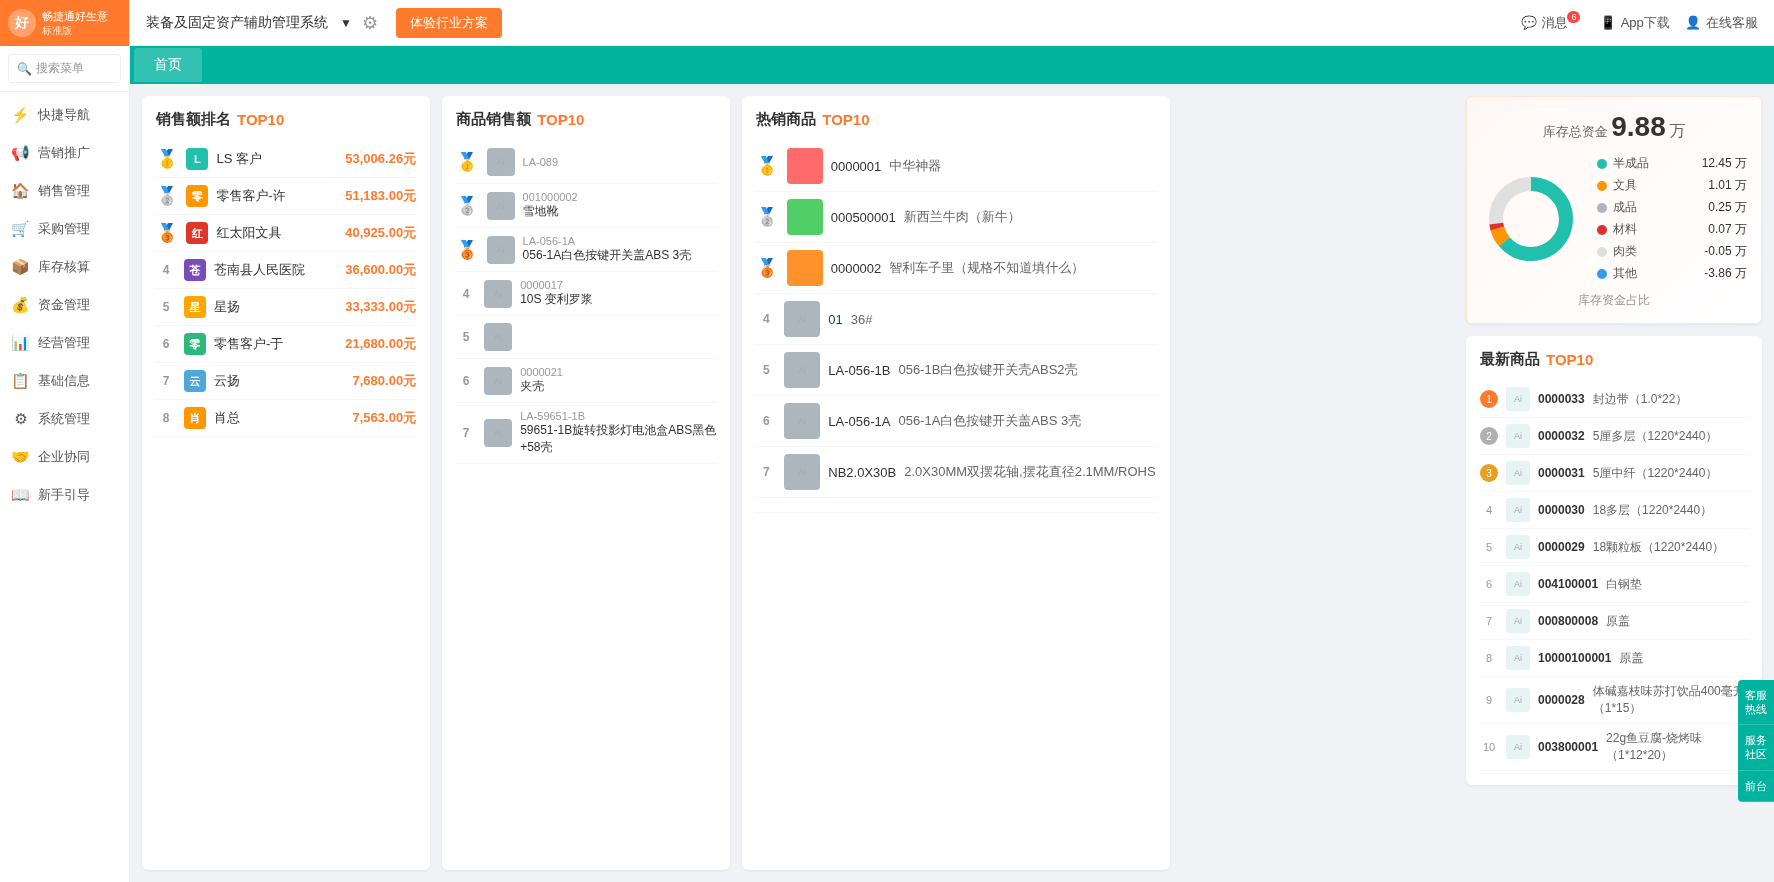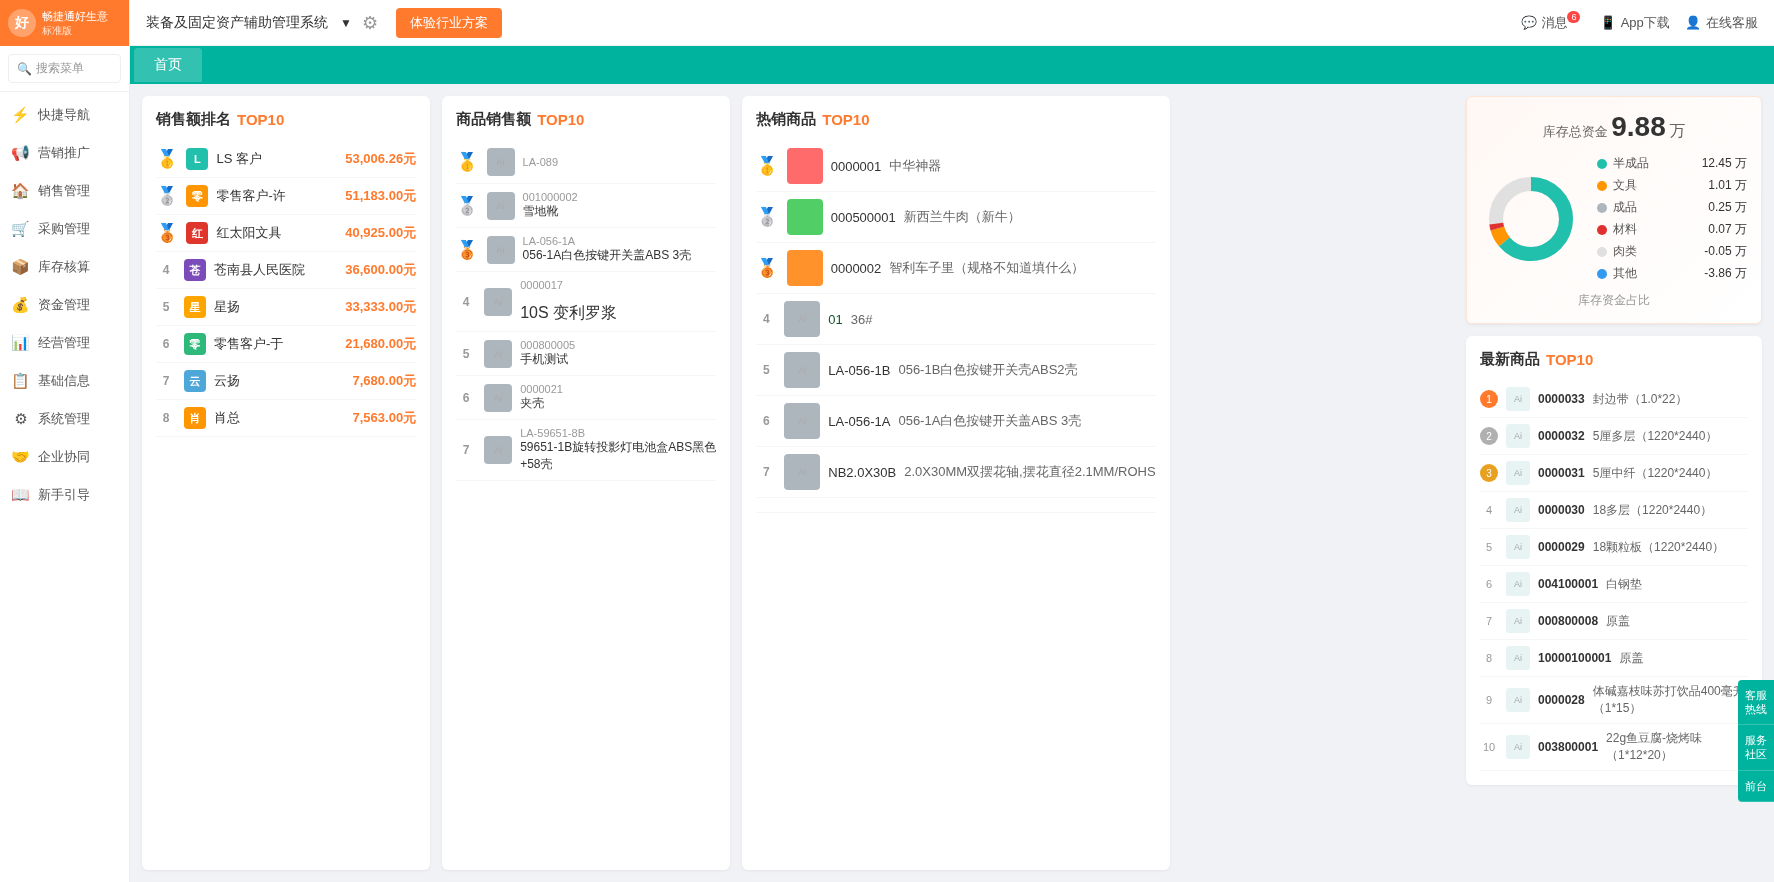--- a/index.html
+++ b/index.html
@@ -534,44 +534,40 @@
               <div style="flex:1;">
                 <div style="font-size:11px;color:#999;">LA-056-1A</div>
                 <div style="font-size:12px;color:#333;">056-1A白色按键开关盖ABS 3壳</div>
               </div>
             </div>
             <div class="rank-row">
               <span class="rank-num">4</span>
               <div class="product-img thumb-gray" style="width:28px;height:28px;font-size:9px;">Ai</div>
               <div style="flex:1;">
                 <div style="font-size:11px;color:#999;">0000017</div>
-                <div style="font-size:16px;color:#333;margin-top:12px;">10S 变利罗浆</div>
+                <div style="font-size:12px;color:#333;">10S 变利罗浆</div>
               </div>
             </div>
             <div class="rank-row">
               <span class="rank-num">5</span>
               <div class="product-img thumb-gray" style="width:28px;height:28px;font-size:9px;">Ai</div>
-              <div style="flex:1;">
-                <div style="font-size:11px;color:#999;">000800005</div>
-                <div style="font-size:12px;color:#333;">手机测试</div>
-              </div>
             </div>
             <div class="rank-row">
               <span class="rank-num">6</span>
               <div class="product-img thumb-gray" style="width:28px;height:28px;font-size:9px;">Ai</div>
               <div style="flex:1;">
                 <div style="font-size:11px;color:#999;">0000021</div>
                 <div style="font-size:12px;color:#333;">夹壳</div>
               </div>
             </div>
             <div class="rank-row">
               <span class="rank-num">7</span>
               <div class="product-img thumb-gray" style="width:28px;height:28px;font-size:9px;">Ai</div>
               <div style="flex:1;">
-                <div style="font-size:11px;color:#999;">LA-59651-8B</div>
+                <div style="font-size:11px;color:#999;">LA-59651-1B</div>
                 <div style="font-size:12px;color:#333;">59651-1B旋转投影灯电池盒ABS黑色+58壳</div>
               </div>
             </div>
           </div>
         </div>
       </div>
 
       <div class="card">
         <div class="section-title">
           <span>热销商品</span>

